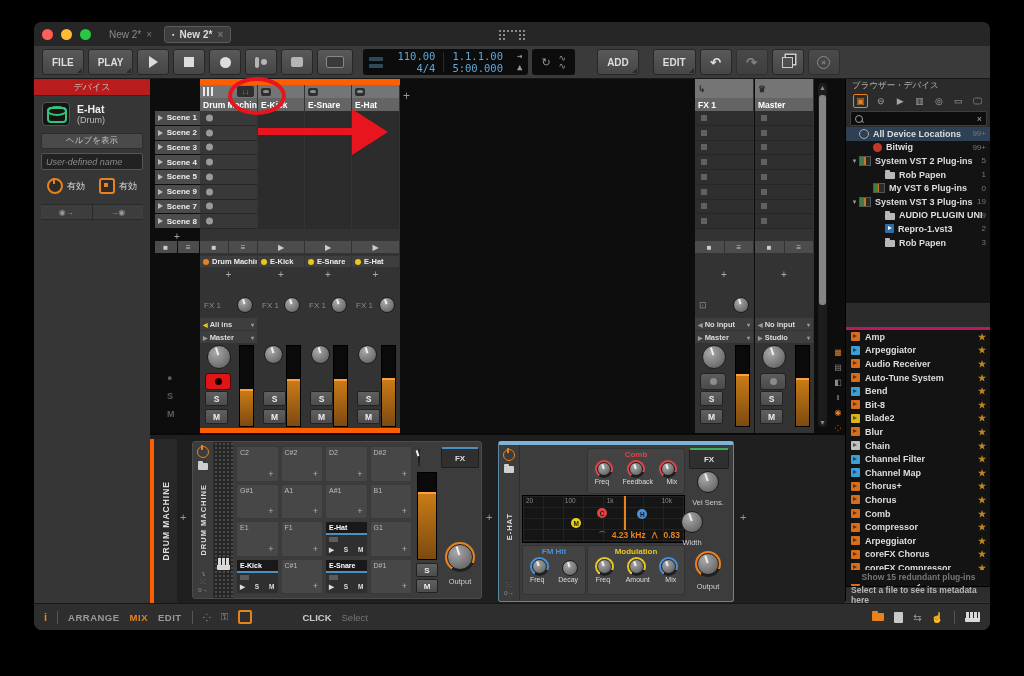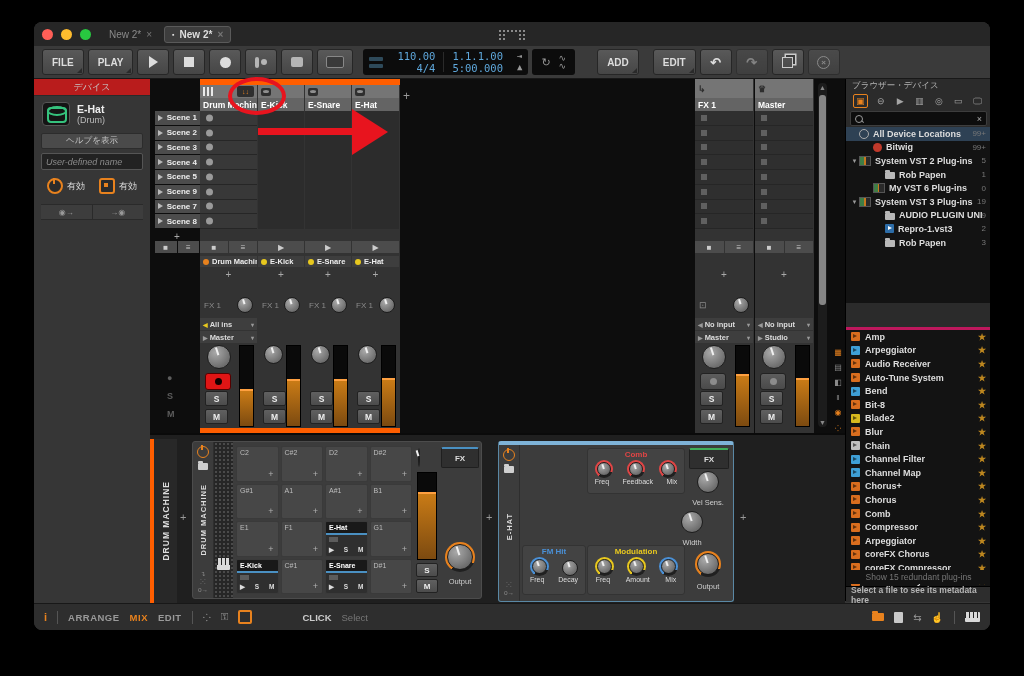--- a/index.html
+++ b/index.html
@@ -185,21 +185,21 @@
   .i-folder:before{content:"";position:absolute;left:0;top:-2px;width:5px;height:2px;background:#b8b8b8;border-radius:1px 1px 0 0;}
   .i-vst3{width:9px;height:9px;background:#2d6da8;border-radius:1px;}
   .i-vst3:before{content:"";position:absolute;left:3px;top:2px;border-left:4px solid #fff;border-top:2.5px solid transparent;border-bottom:2.5px solid transparent;}
   .tlabel{white-space:nowrap;overflow:hidden;}
   .tcount{margin-left:auto;color:#777;font-size:8px;font-weight:normal;}
   .devlist{position:absolute;left:0;right:0;top:248px;height:258px;background:#131313;border-top:3px solid #be185d;overflow:hidden;}
   .drow{height:13.6px;display:flex;align-items:center;color:#ddd;font-size:9px;font-weight:bold;padding:0 5px;}
   .dico{width:9px;height:9px;border-radius:1px;margin-right:5px;flex:0 0 auto;position:relative;}
   .dico:before{content:"";position:absolute;left:2px;top:2px;border-left:4px solid rgba(0,0,0,.55);border-top:2.5px solid transparent;border-bottom:2.5px solid transparent;}
   .dstar{margin-left:auto;color:#bc861f;font-size:9px;}
-  .redund{position:absolute;left:0;right:0;top:491px;height:14px;background:#131313;color:#777;font-size:8.5px;display:flex;align-items:center;justify-content:center;}
+  .redund{position:absolute;left:0;right:0;top:491px;height:14px;background:#131313;color:#777;font-size:8.5px;display:flex;align-items:center;justify-content:center;font-weight:bold;}
   .metahint{position:absolute;left:0;right:0;top:507px;height:15px;background:#2d2d2d;border-top:1px solid #000;
             color:#b5b5b5;font-size:8.5px;font-weight:bold;display:flex;align-items:center;padding:0 5px;}
   
   .statusbar{position:absolute;left:0;right:0;bottom:0;height:26px;background:#2e2e2e;border-top:1px solid #181818;
              display:flex;align-items:center;padding:0 10px;gap:10px;}
   .sdiv{width:1px;height:13px;background:#555;}
   .sview{color:#9a9a9a;font-size:9.5px;font-weight:bold;letter-spacing:.5px;}
   .sview.on{color:#e8821e;}
   .sico{color:#9a9a9a;font-size:10px;}
   .osq{width:10px;height:10px;border:2px solid #e8821e;border-radius:2px;}
@@ -864,20 +864,36 @@
                 <span class="knob" style="width:12px;height:12px;display:block"></span>
               </span>
           </div>
           <div class="krow" style="color:#ddd;font-size:7px">
             <span>Freq</span>
             <span>Feedback</span>
             <span>Mix</span>
           </div>
         </div>
 
+        <div class="spectrum" style="left:23px;top:50px;width:161px;height:46px">
+          <span class="stick" style="left:3px">20</span>
+          <span class="stick" style="left:26%">100</span>
+          <span class="stick" style="left:52%">1k</span>
+          <span class="stick" style="left:86%">10k</span>
+          <span class="sline" style="left:63%;top:0;height:34px"></span>
+          <span class="smark" style="left:30%;top:22px;background:#e8d21e">M</span>
+          <span class="smark" style="left:46%;top:12px;background:#e04545">C</span>
+          <span class="smark" style="left:71%;top:13px;background:#4a90d6">H</span>
+          <span class="sreadout">
+            <span style="font-size:7px">⌒</span>
+            <span>4.23 kHz</span>
+            <span style="font-size:7px">⋀</span>
+            <span>0.83</span>
+          </span>
+        </div>
 
         <div class="ebox" style="left:23px;top:100px;width:62px;height:48px">
           <div class="etitle" style="color:#4a90d6">FM Hit</div>
           <div class="krow">
             <span class="karc" style="--c:#4a90d6">
                 <span class="knob" style="width:13px;height:13px;display:block"></span>
               </span>
             <span class="knob" style="width:14px;height:14px"></span>
           </div>
           <div class="krow" style="color:#ddd;font-size:7px">

